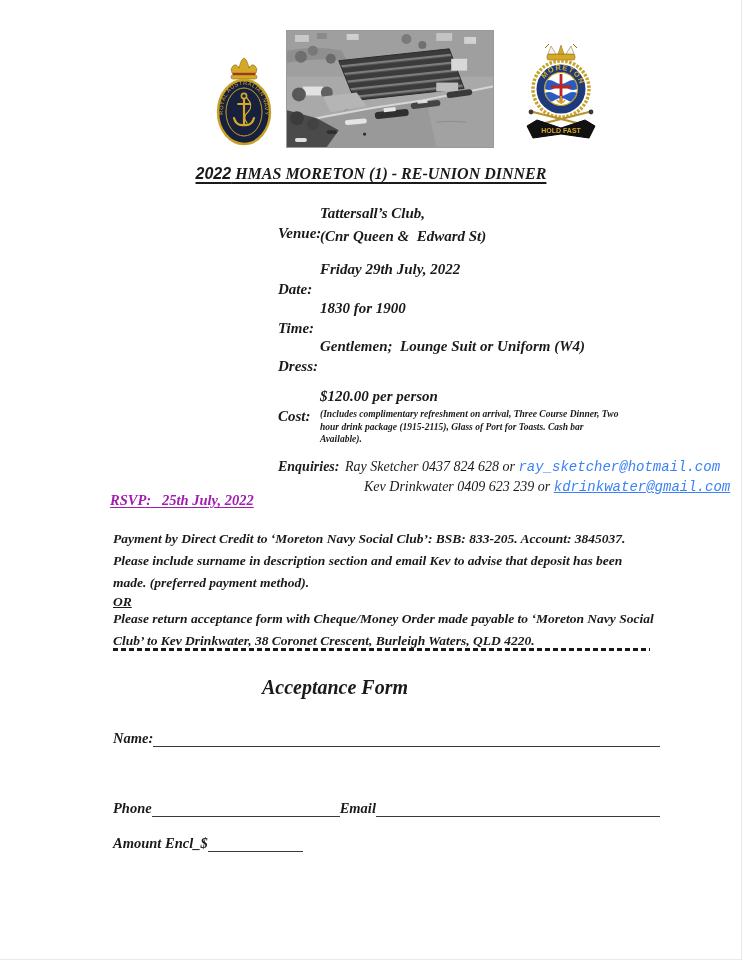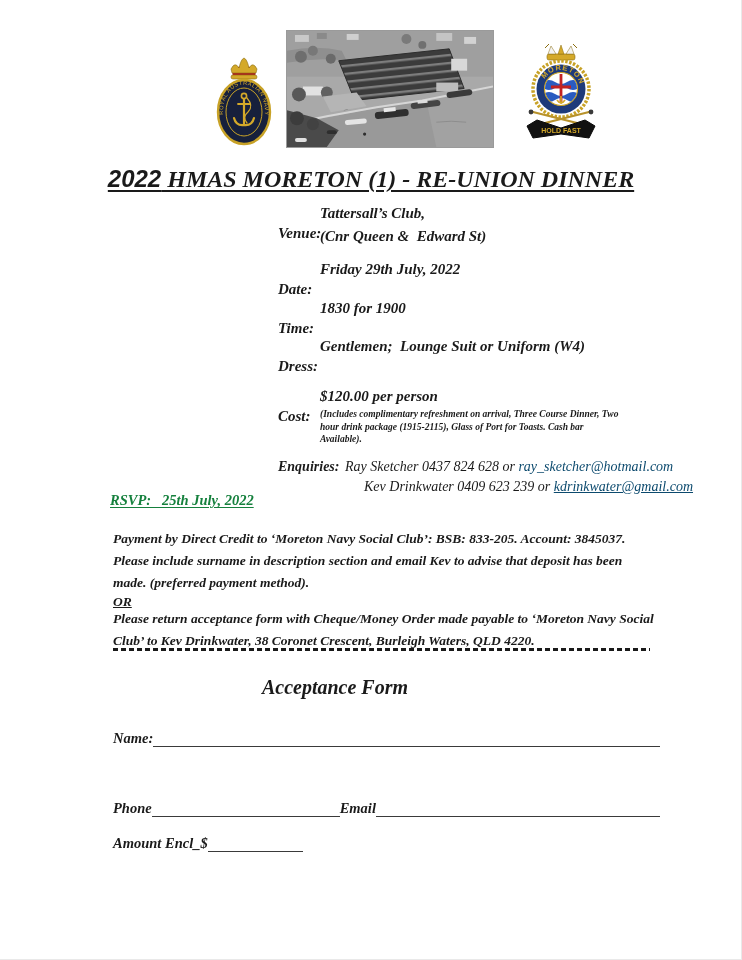--- a/index.html
+++ b/index.html
@@ -11,33 +11,33 @@
   .i{font-style:italic;}
   .prewrap{white-space:pre-wrap;}
   .prelines{white-space:pre-line;}
 
   
   .badge-left{left:214px;top:54px;width:60px;height:92px;}
   .photo{left:286px;top:30px;width:208px;height:118px;border:1px solid #9a9a9a;box-sizing:border-box;}
   .badge-right{left:515px;top:42px;width:92px;height:104px;}
 
   
-  .title{left:0;top:165px;width:742px;text-align:center;font-size:24px;font-weight:bold;font-style:italic;}
+  .title{left:0;top:165px;width:742px;text-align:center;font-size:16px;font-weight:bold;font-style:italic;}
   .title .underlined{text-decoration:underline;text-decoration-thickness:2px;text-underline-offset:3px;}
   .title .year{font-family:"Liberation Sans",sans-serif;}
 
   
   .lbl{font-size:15px;margin-top:20px;}
   .val{font-size:15px;}
   .note{font-size:9.5px;line-height:12.5px;width:305px;}
   .enq{font-size:14px;}
-  .link{color:#0c4a6e;text-decoration:none;}
+  .link{color:#3b82f6;text-decoration:none;font-family:Liberation Mono, monospace;}
   .link.u{text-decoration:underline;}
 
-  .rsvp{font-size:14.5px;color:#15803d;text-decoration:underline;text-underline-offset:2px;}
+  .rsvp{font-size:14.5px;color:#a21caf;text-decoration:underline;text-underline-offset:2px;}
 
   .para{font-size:13.5px;line-height:22px;width:560px;}
   .or{font-size:13.5px;text-decoration:underline;}
 
   .divider{left:113px;top:648px;width:537px;height:3px;
            background:repeating-linear-gradient(90deg,#1a1a1a 0 5px,transparent 5px 8px);}
 
   .accept-heading{left:0;top:676px;width:670px;text-align:center;font-size:20px;font-weight:bold;font-style:italic;}
 
   .form-row{display:flex;align-items:flex-end;left:113px;width:547px;font-size:14.5px;}

